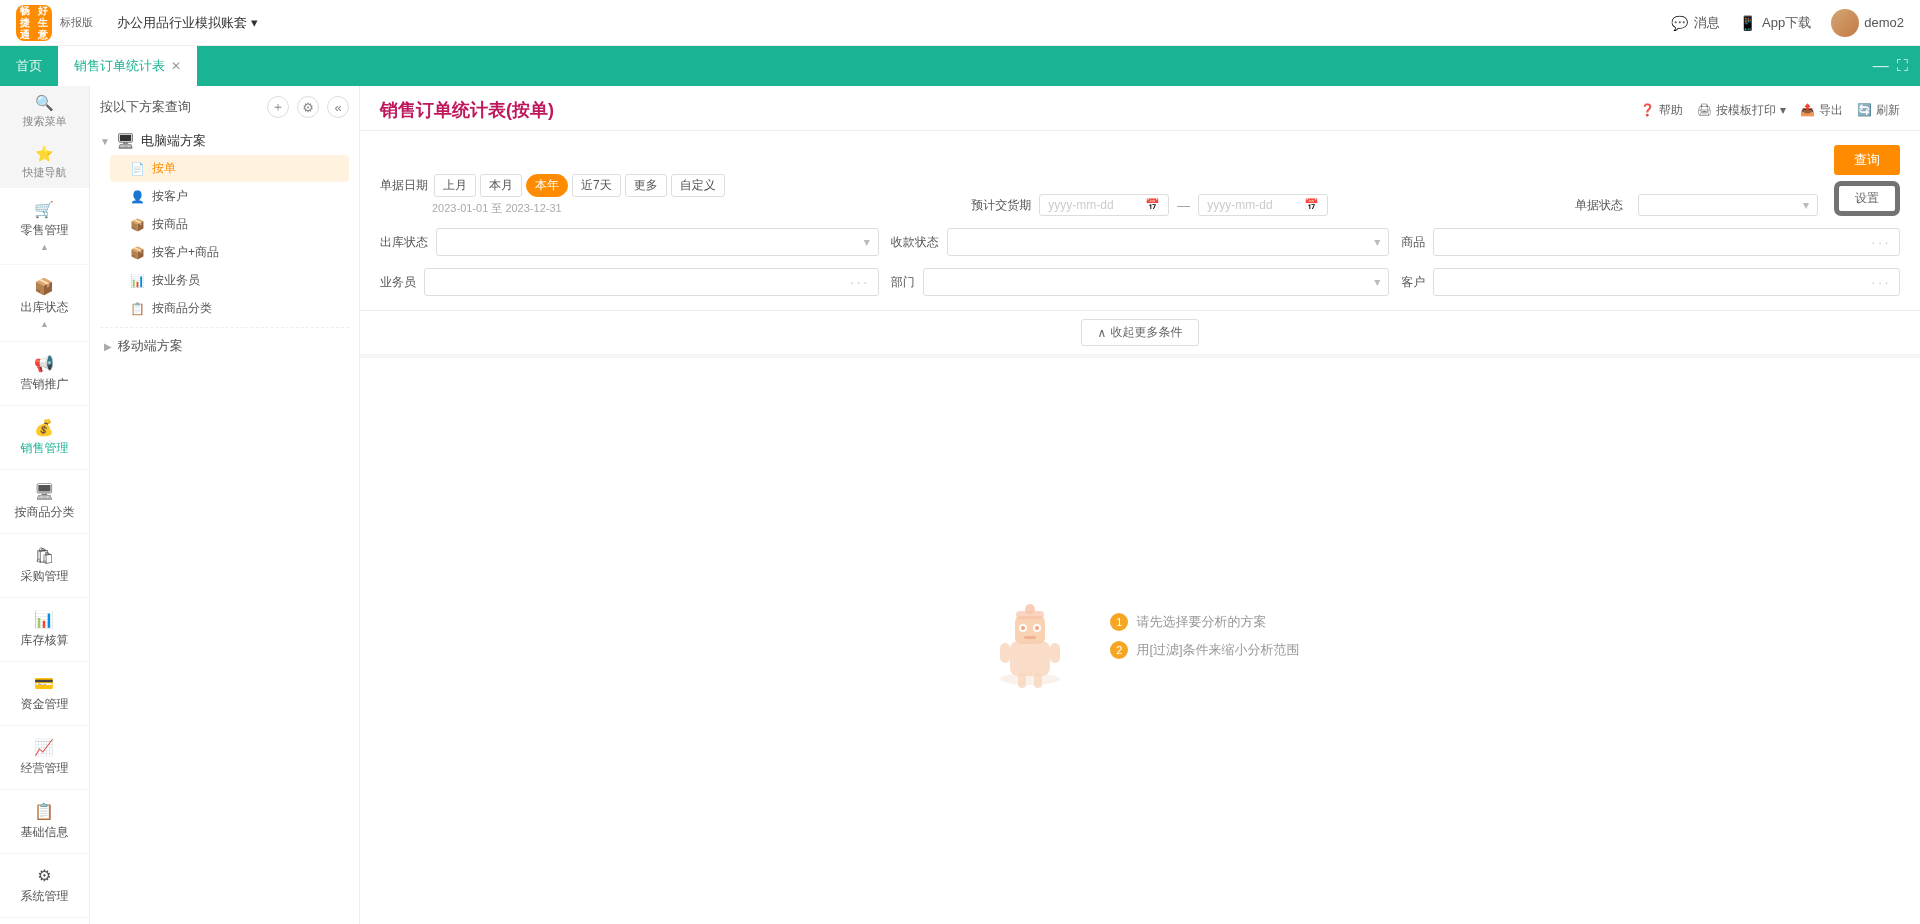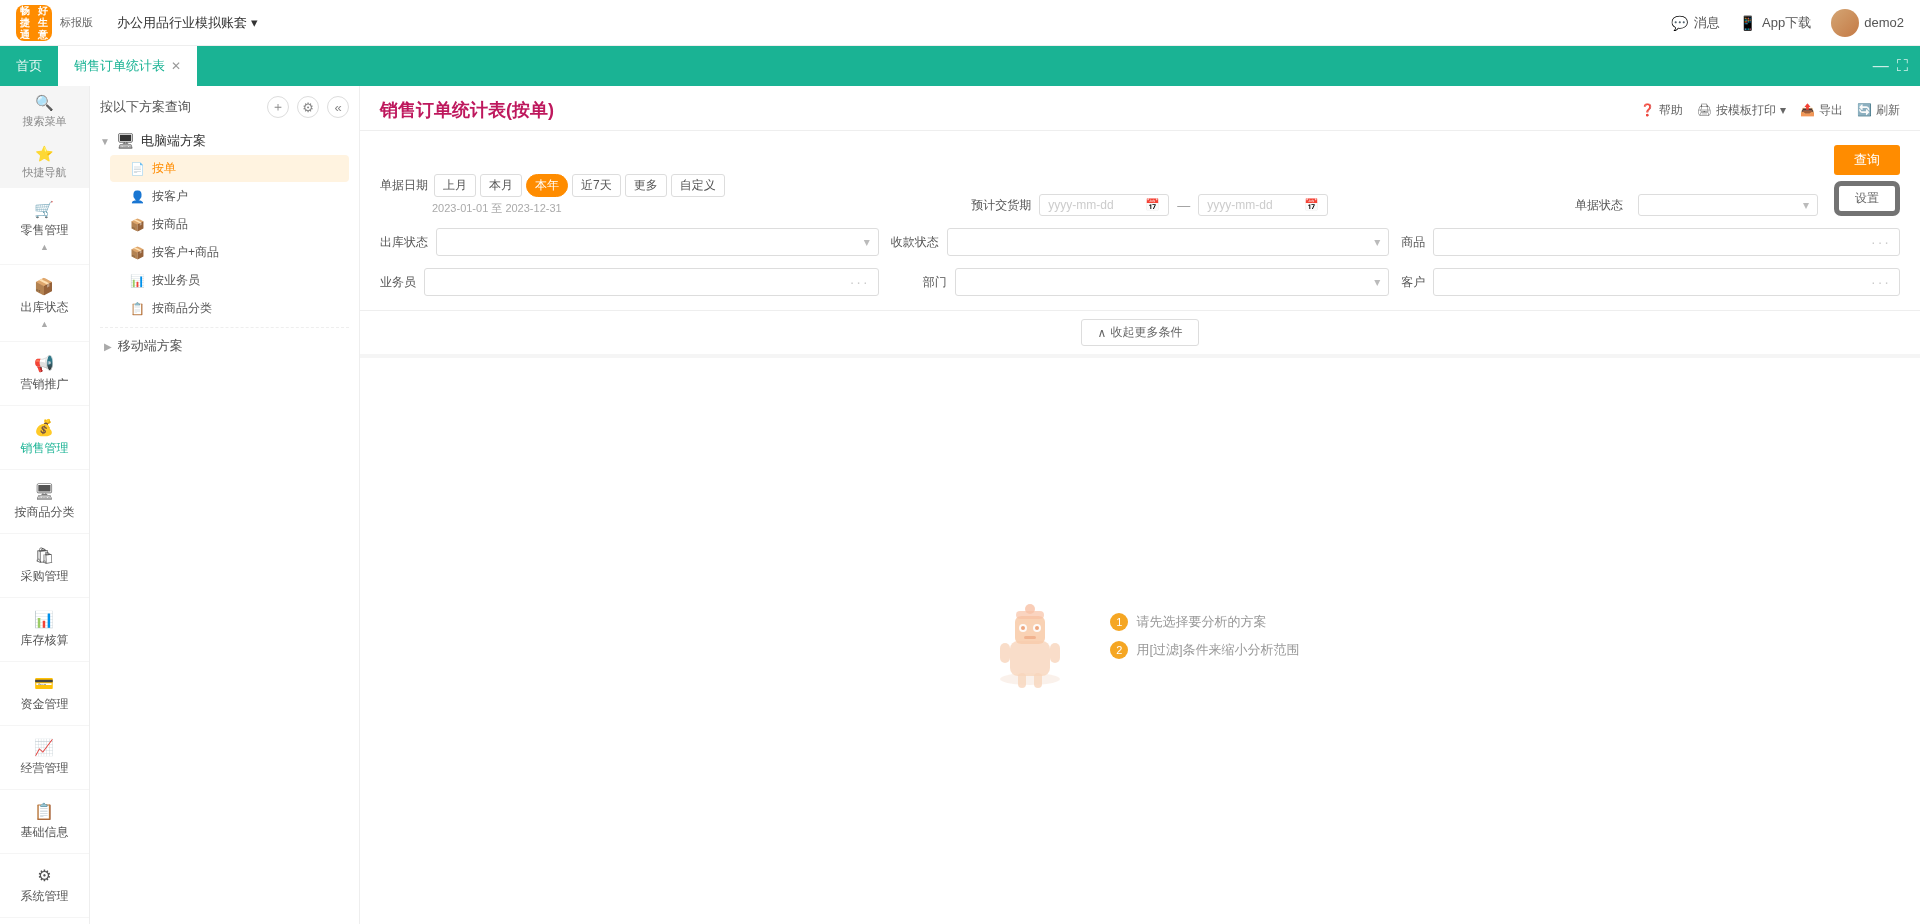--- a/index.html
+++ b/index.html
@@ -597,21 +597,21 @@
       </div>
 
       <div style="display:grid;grid-template-columns:1fr 1fr 1fr;gap:12px;padding-bottom:14px;">
         <div style="display:flex;align-items:center;gap:8px;">
           <span style="font-size:12px;color:#555;white-space:nowrap;">业务员</span>
           <div class="filter-input-wrap">
             <span style="color:#ccc;"></span>
             <span style="font-size:14px;color:#ccc;letter-spacing:2px;">···</span>
           </div>
         </div>
-        <div style="display:flex;align-items:center;gap:8px;margin-left:32px;">
+        <div style="display:flex;align-items:center;gap:8px;">
           <span style="font-size:12px;color:#555;white-space:nowrap;">部门</span>
           <div class="filter-input-wrap">
             <span style="color:#ccc;"></span>
             <span style="font-size:12px;color:#bbb;">▾</span>
           </div>
         </div>
         <div style="display:flex;align-items:center;gap:8px;">
           <span style="font-size:12px;color:#555;white-space:nowrap;">客户</span>
           <div class="filter-input-wrap">
             <span style="color:#ccc;"></span>

